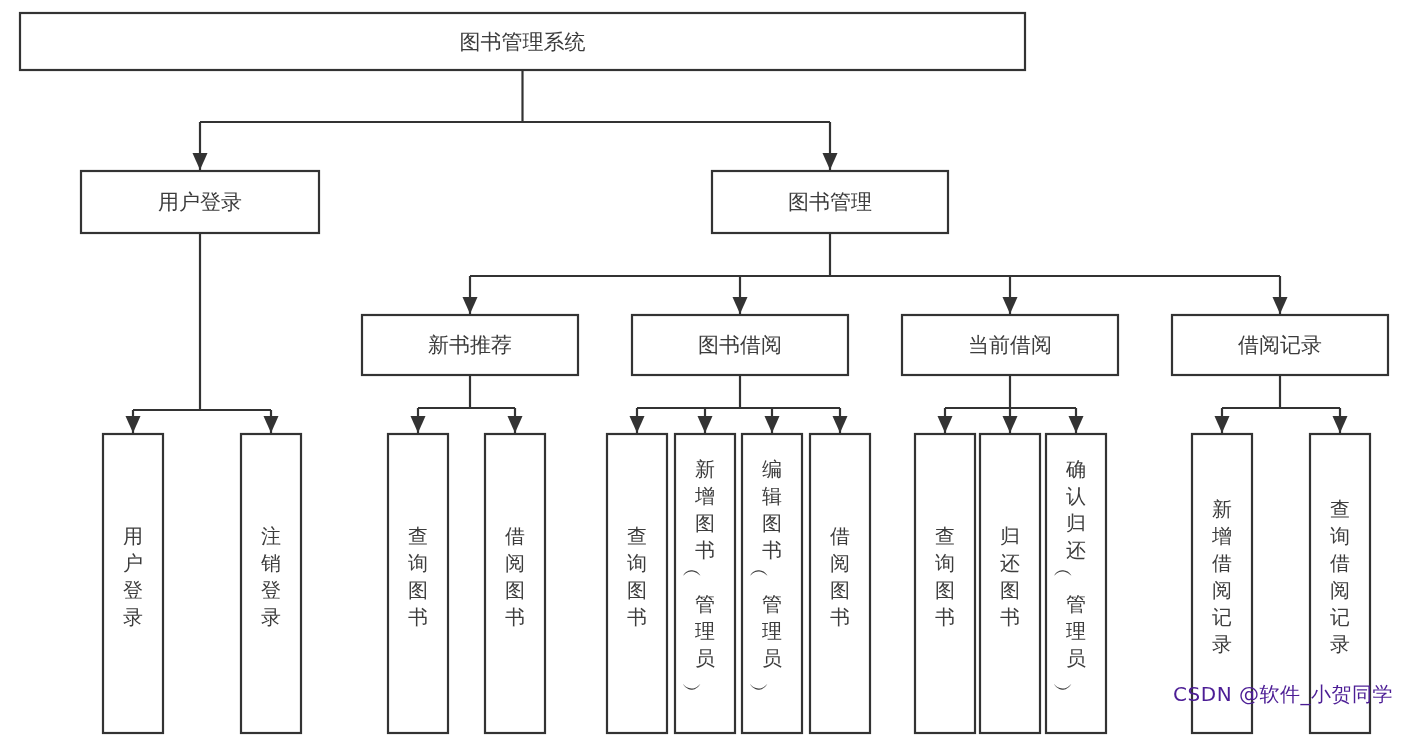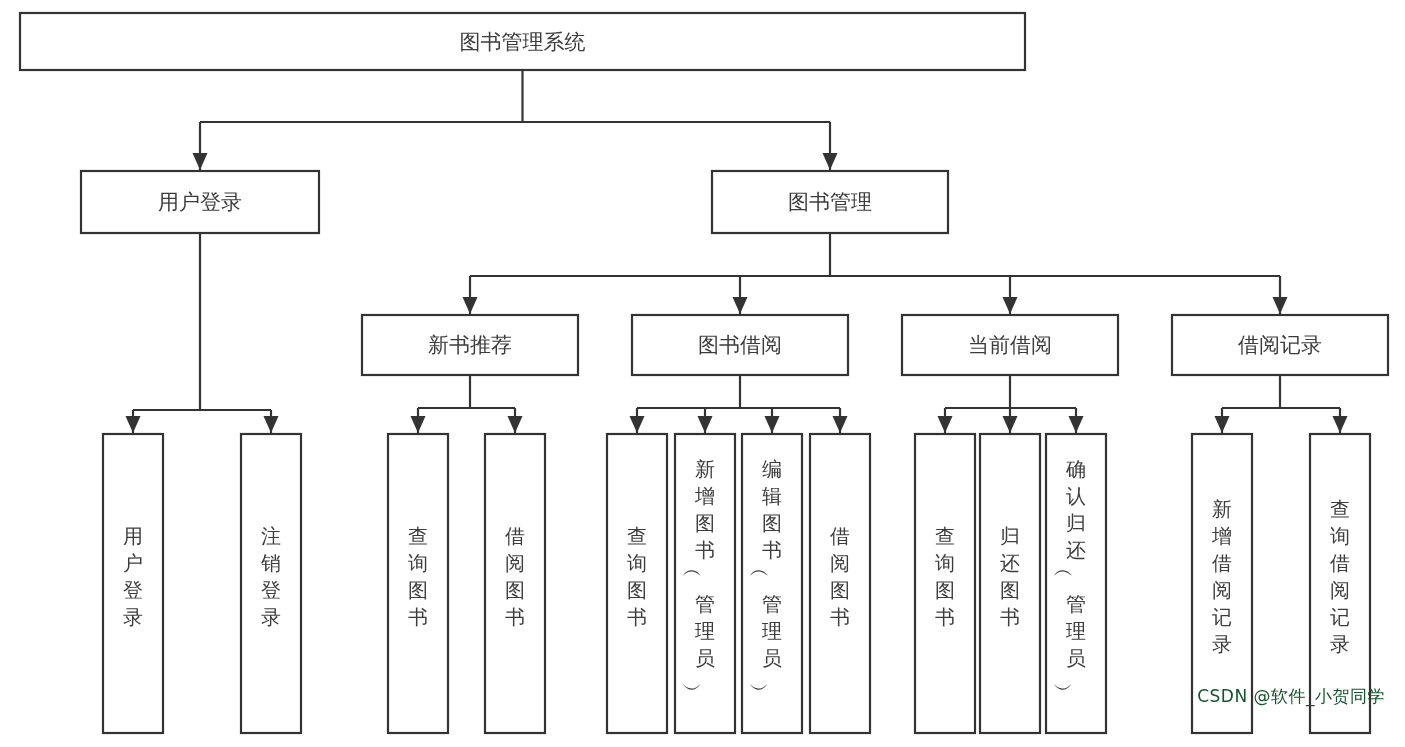--- a/index.html
+++ b/index.html
@@ -51,25 +51,25 @@
     dominant-baseline: middle;
   }
   .node-label-vertical {
     fill: #3c3c3c;
     font-family: "DejaVu Sans", "Liberation Sans", sans-serif;
     font-size: 20px;
     text-anchor: middle;
   }
   .watermark-text {
     position: absolute;
-    right: 20px;
+    right: 12px;
     bottom: 4px;
     font-family: "DejaVu Sans", "Liberation Sans", sans-serif;
-    font-size: 17px;
-    color: #14532d;
+    font-size: 20px;
+    color: #4c1d95;
     white-space: nowrap;
     letter-spacing: 0.5px;
     user-select: none;
   }
 </style>
 </head>
 <body>
 
 <div id="diagram-root">
   <svg id="flow-svg" viewBox="0 0 1405 747" xmlns="http://www.w3.org/2000/svg">

